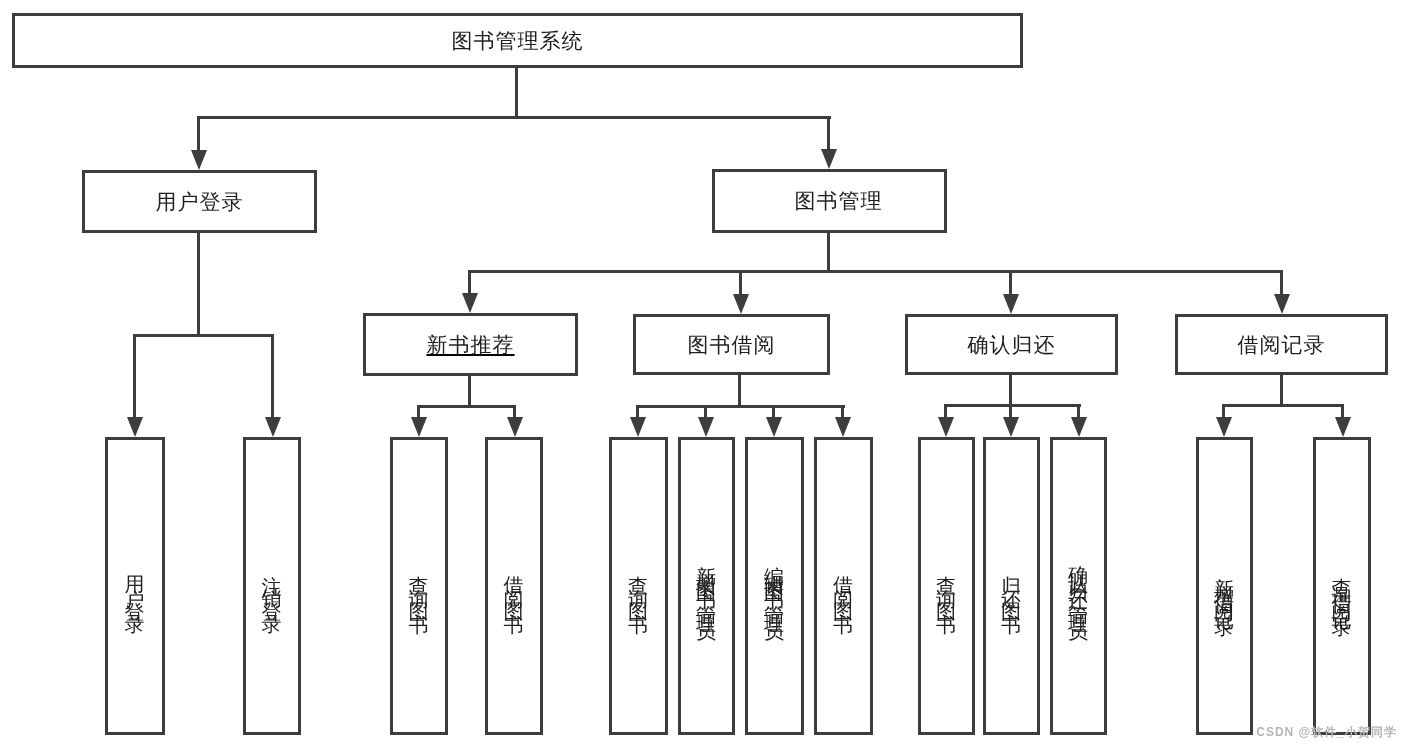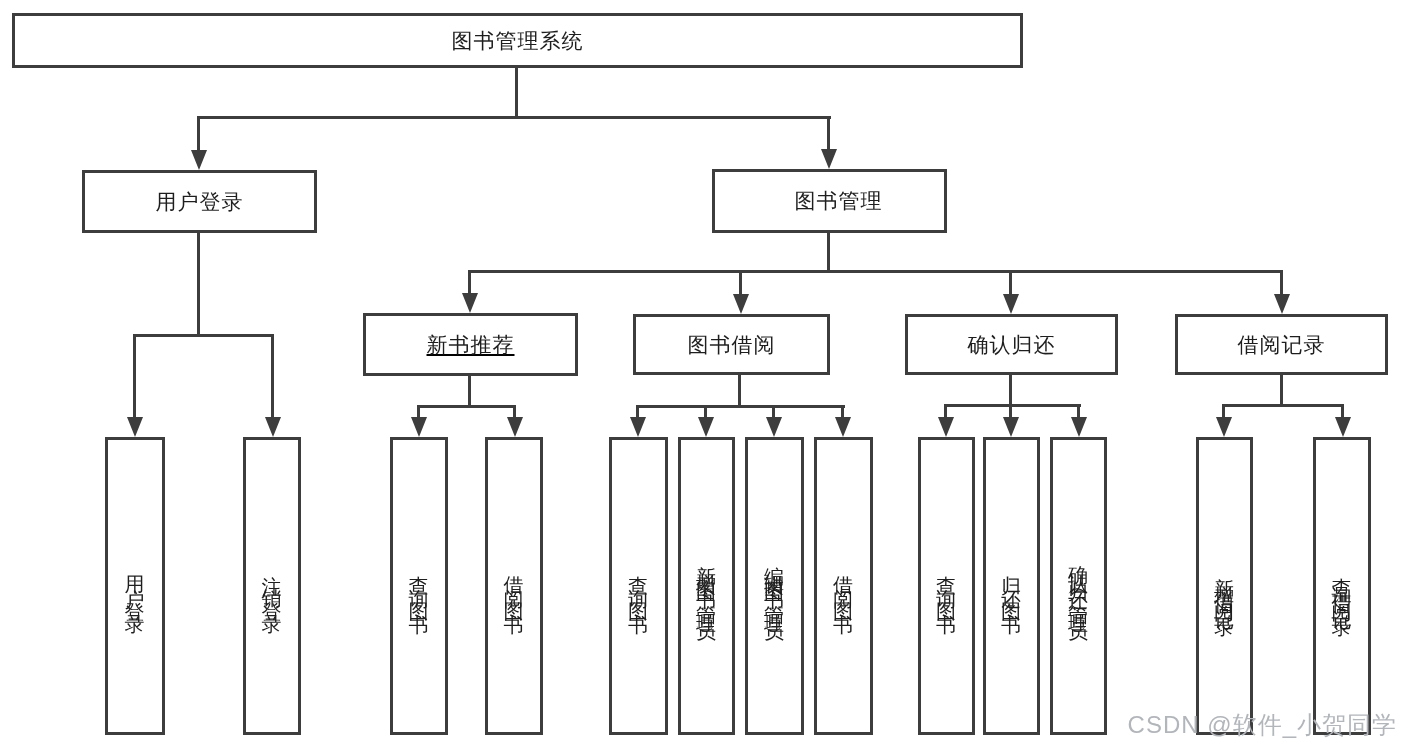--- a/index.html
+++ b/index.html
@@ -44,25 +44,26 @@
   .arrow{
     position:absolute;
     width:0;height:0;
     border-left:8px solid transparent;
     border-right:8px solid transparent;
     border-top:20px solid var(--line);
   }
   .watermark{
     position:absolute;
     right:8px;bottom:6px;
-    font-size:24px;
+    font-size:12px;
     color:var(--wm);
     letter-spacing:1px;
     white-space:nowrap;
     z-index:5;
+    font-weight:bold;
   }
 </style>
 </head>
 <body>
 
 <div class="canvas">
 
   <div class="box" style="left:12px;top:13px;width:1011px;height:55px;">
     <span class="hlabel">图书管理系统</span>
   </div>

